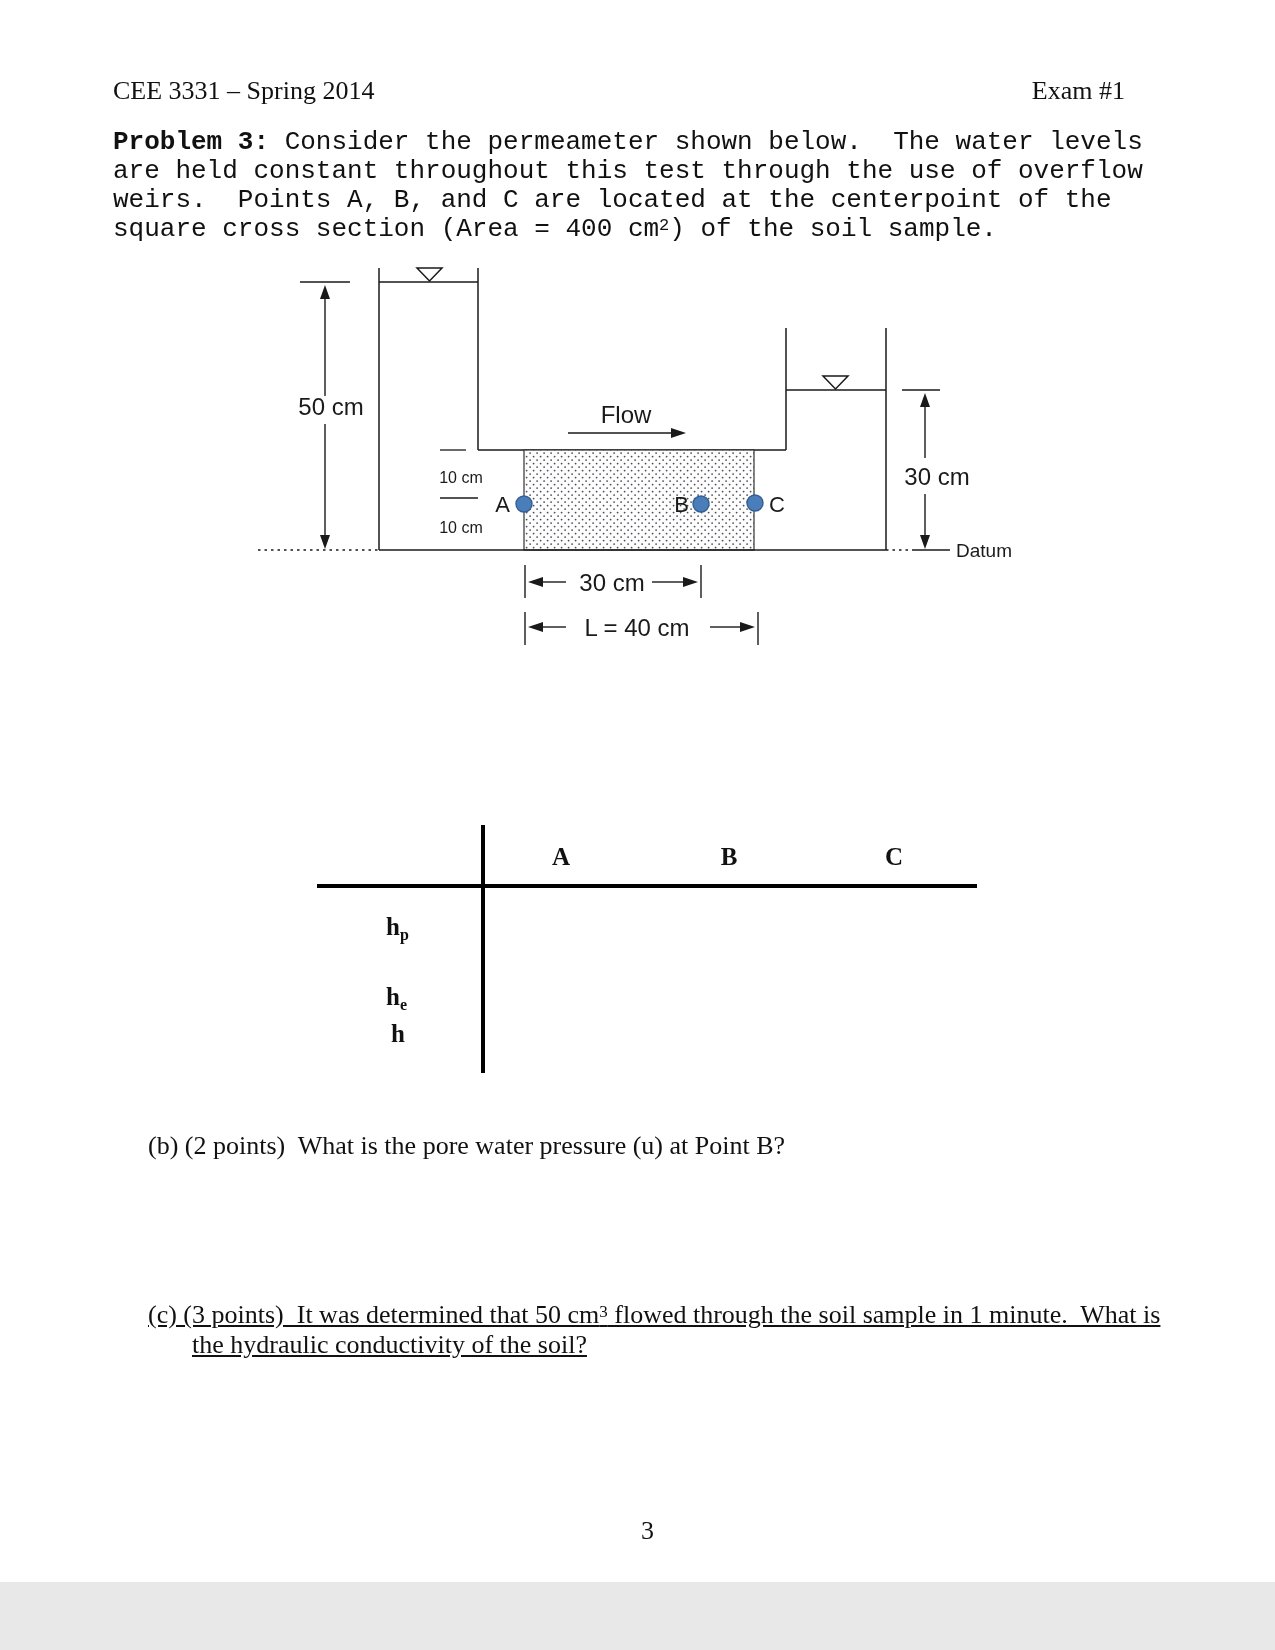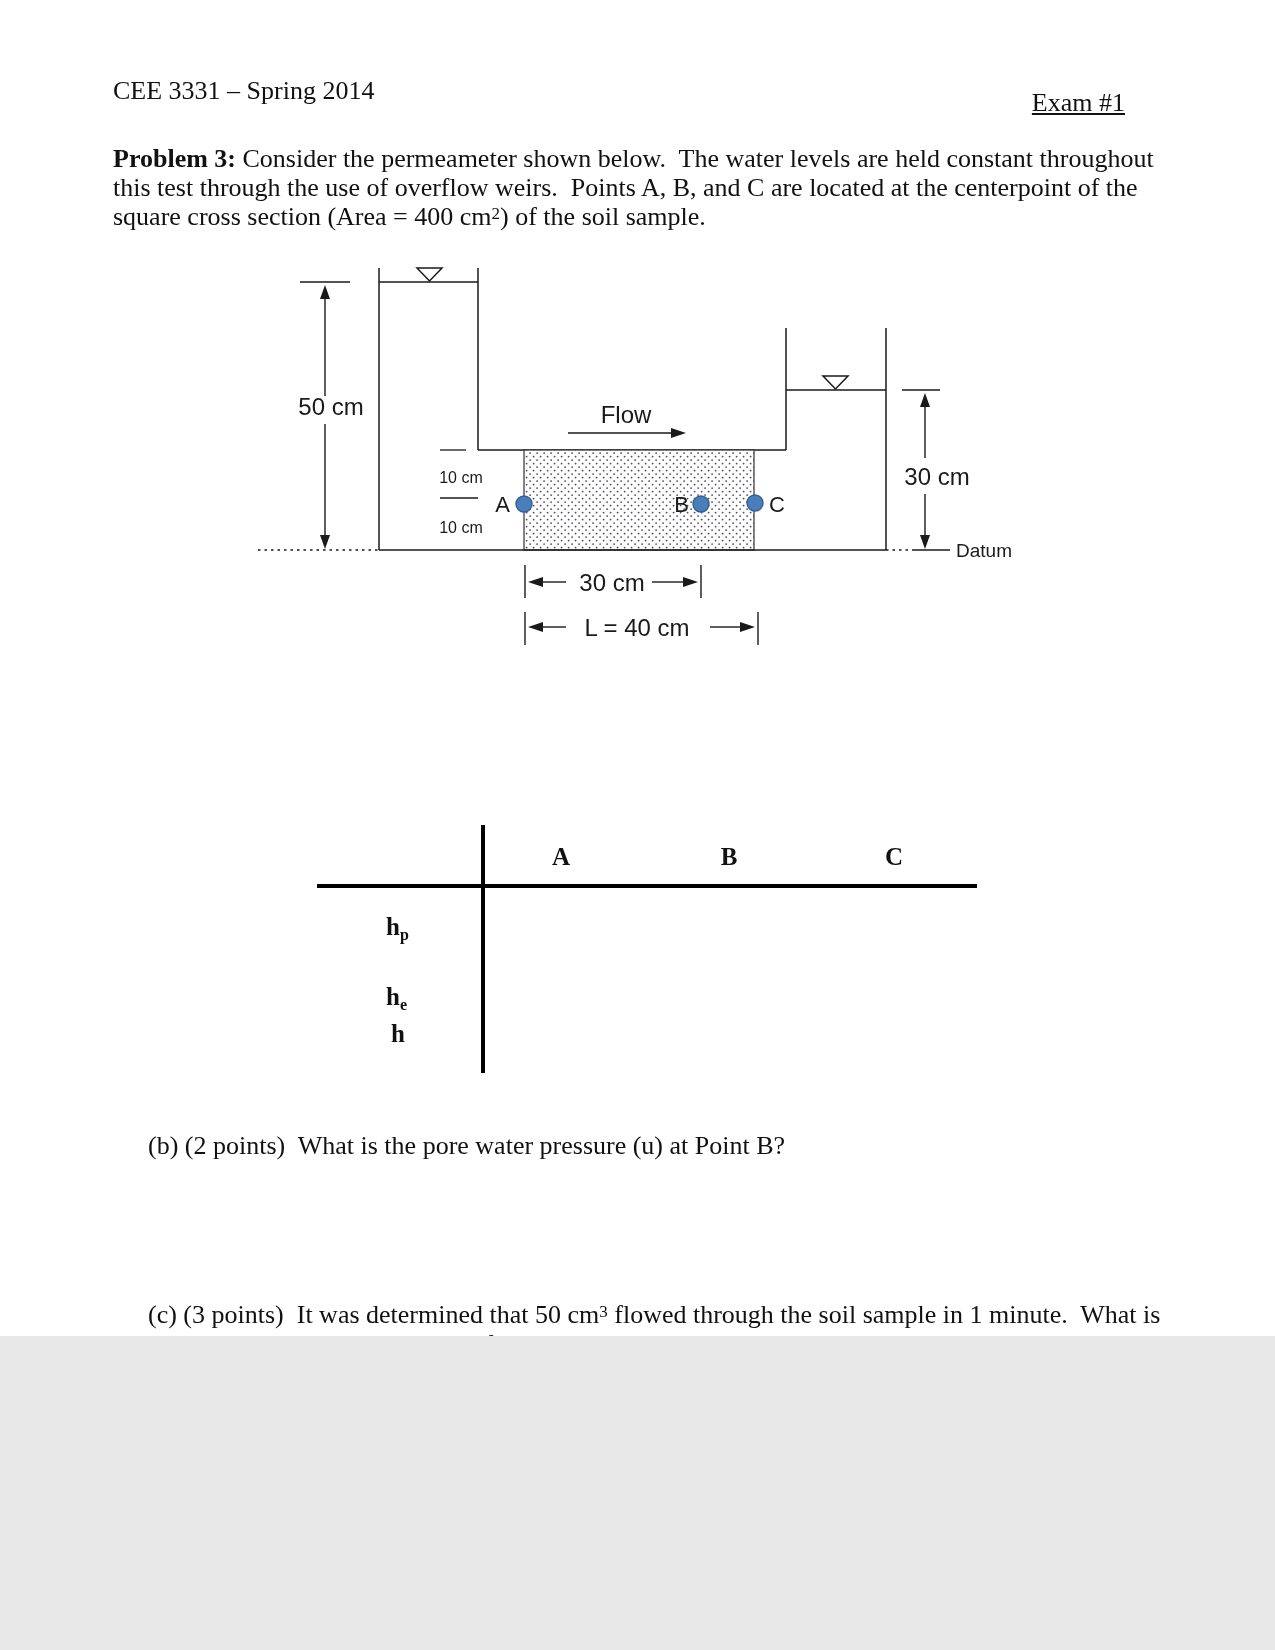--- a/index.html
+++ b/index.html
@@ -1,18 +1,18 @@
 <!DOCTYPE html>
 <html><head>
 <meta charset="utf-8">
 <style>
   html,body{margin:0;padding:0;background:#e8e8e8;}
   .page{
     position:relative;
-    width:1275px;height:1336px;
+    width:1275px;height:1582px;
     margin:0 auto;
     background:#ffffff;
     font-family:"Liberation Serif", serif;
     color:#111;
     overflow:hidden;
   }
   .abs{position:absolute;}
   .hdr{font-size:26px;white-space:nowrap;}
   .para{font-size:26px;line-height:29px;}
   .para b{font-weight:bold;}
@@ -25,23 +25,23 @@
   .trow sub{font-size:16px;vertical-align:-5px;line-height:0;}
   .pageno{font-size:26px;text-align:center;width:1275px;}
   svg text{font-family:"Liberation Sans", sans-serif;fill:#1a1a1a;}
 </style>
 </head>
 <body>
 
 <div class="page">
 
   <div class="abs hdr" style="left:113px;top:76px;">CEE 3331 – Spring 2014</div>
-  <div class="abs hdr" style="right:150px;top:88px;text-decoration:underline;">Exam #1</div>
+  <div class="abs hdr" style="right:150px;top:76px;">Exam #1</div>
 
-  <div class="abs para" style="left:113px;top:144px;width:1045px;"><b>Problem 3:</b><span> Consider the permeameter shown below.&nbsp; The water levels are held constant throughout this test through the use of overflow weirs.&nbsp; Points A, B, and C are located at the centerpoint of the square cross section (Area = 400 cm</span><sup class="s2">2</sup><span>) of the soil sample.</span></div>
+  <div class="abs para" style="left:113px;top:128px;width:1045px;font-family:Liberation Mono, monospace;"><b>Problem 3:</b><span> Consider the permeameter shown below.&nbsp; The water levels are held constant throughout this test through the use of overflow weirs.&nbsp; Points A, B, and C are located at the centerpoint of the square cross section (Area = 400 cm</span><sup class="s2">2</sup><span>) of the soil sample.</span></div>
 
   <svg class="abs" style="left:0;top:0;" width="1275" height="700" viewBox="0 0 1275 700">
     <defs>
       <pattern id="stipple" width="7" height="7" patternUnits="userSpaceOnUse">
         <rect width="7" height="7" fill="#fdfdfd"></rect>
         <circle cx="1.6" cy="1.6" r="0.9" fill="#4a4a52"></circle>
         <circle cx="5.1" cy="5.1" r="0.9" fill="#4a4a52"></circle>
       </pattern>
     </defs>
 
@@ -137,17 +137,17 @@
     <div class="abs thead" style="left:541px;top:843px;">A</div>
     <div class="abs thead" style="left:709px;top:843px;">B</div>
     <div class="abs thead" style="left:874px;top:843px;">C</div>
     <div class="abs trow" style="left:386px;top:913px;"><span>h</span><sub>p</sub></div>
     <div class="abs trow" style="left:386px;top:963px;margin-top:20px;"><span>h</span><sub>e</sub></div>
     <div class="abs trow" style="left:391px;top:1020px;"><span>h</span><sub></sub></div>
   </div>
 
   <div class="abs q" style="left:148px;top:1131px;width:1000px;">(b) (2 points)&nbsp; What is the pore water pressure (u) at Point B?</div>
 
-  <div class="abs q hang" style="left:148px;top:1300px;width:1002px;"><span>(c) (3 points)&nbsp; It was determined that 50 cm</span><sup class="s2">3</sup><span> flowed through the soil sample in 1 minute.&nbsp; What is the hydraulic conductivity of the soil?</span></div>
+  <div class="abs q hang" style="left:148px;top:1300px;width:1002px;text-decoration:underline;"><span>(c) (3 points)&nbsp; It was determined that 50 cm</span><sup class="s2">3</sup><span> flowed through the soil sample in 1 minute.&nbsp; What is the hydraulic conductivity of the soil?</span></div>
 
   <div class="abs pageno" style="left:10px;top:1516px;">3</div>
 
 </div>
 
 </body></html>

